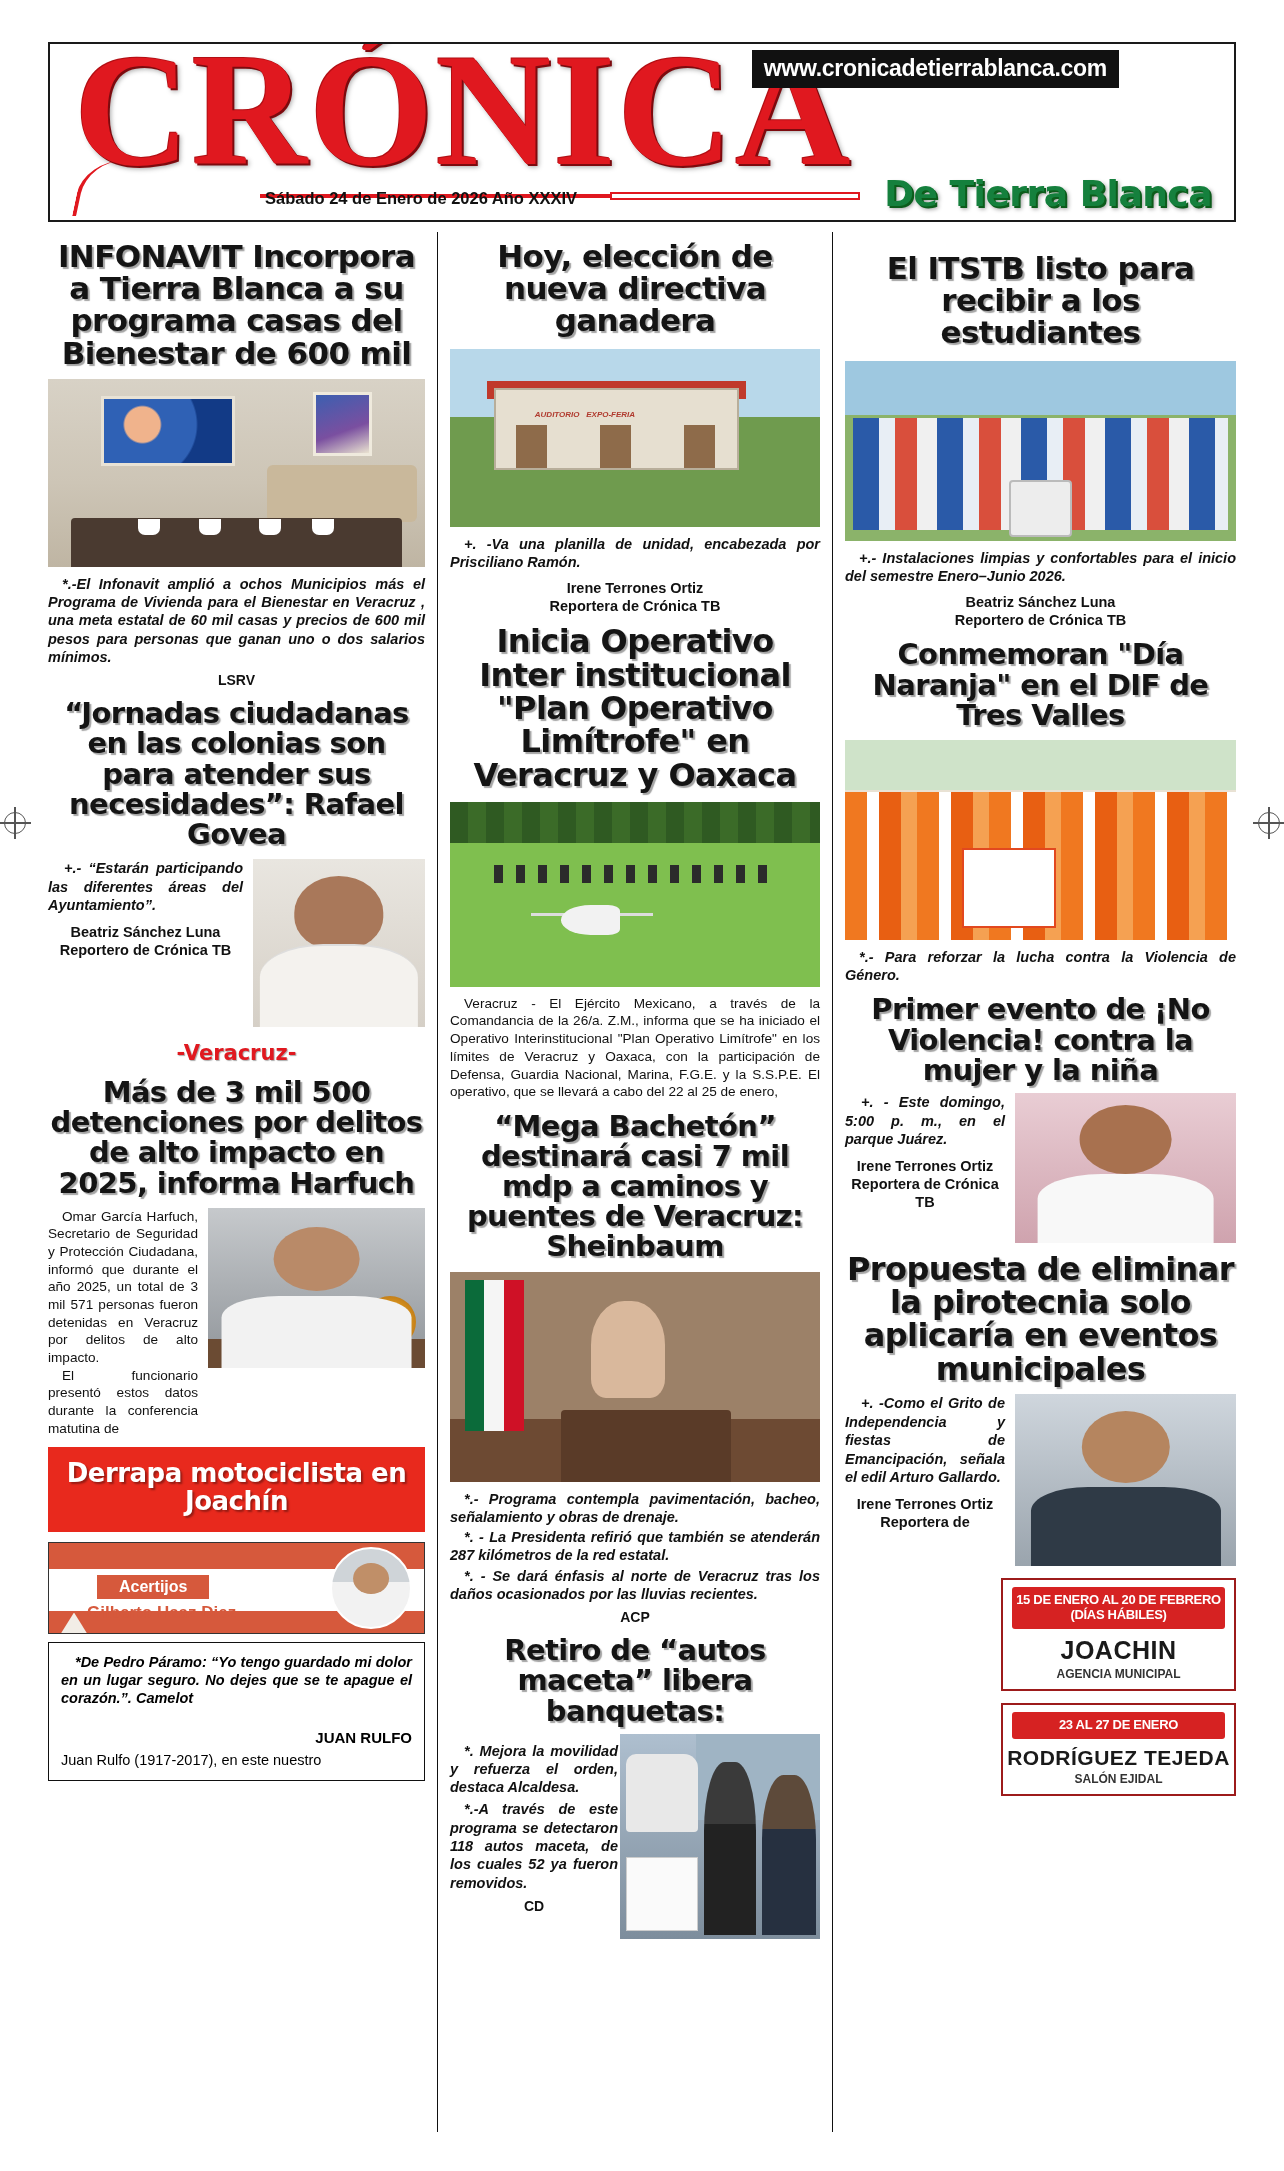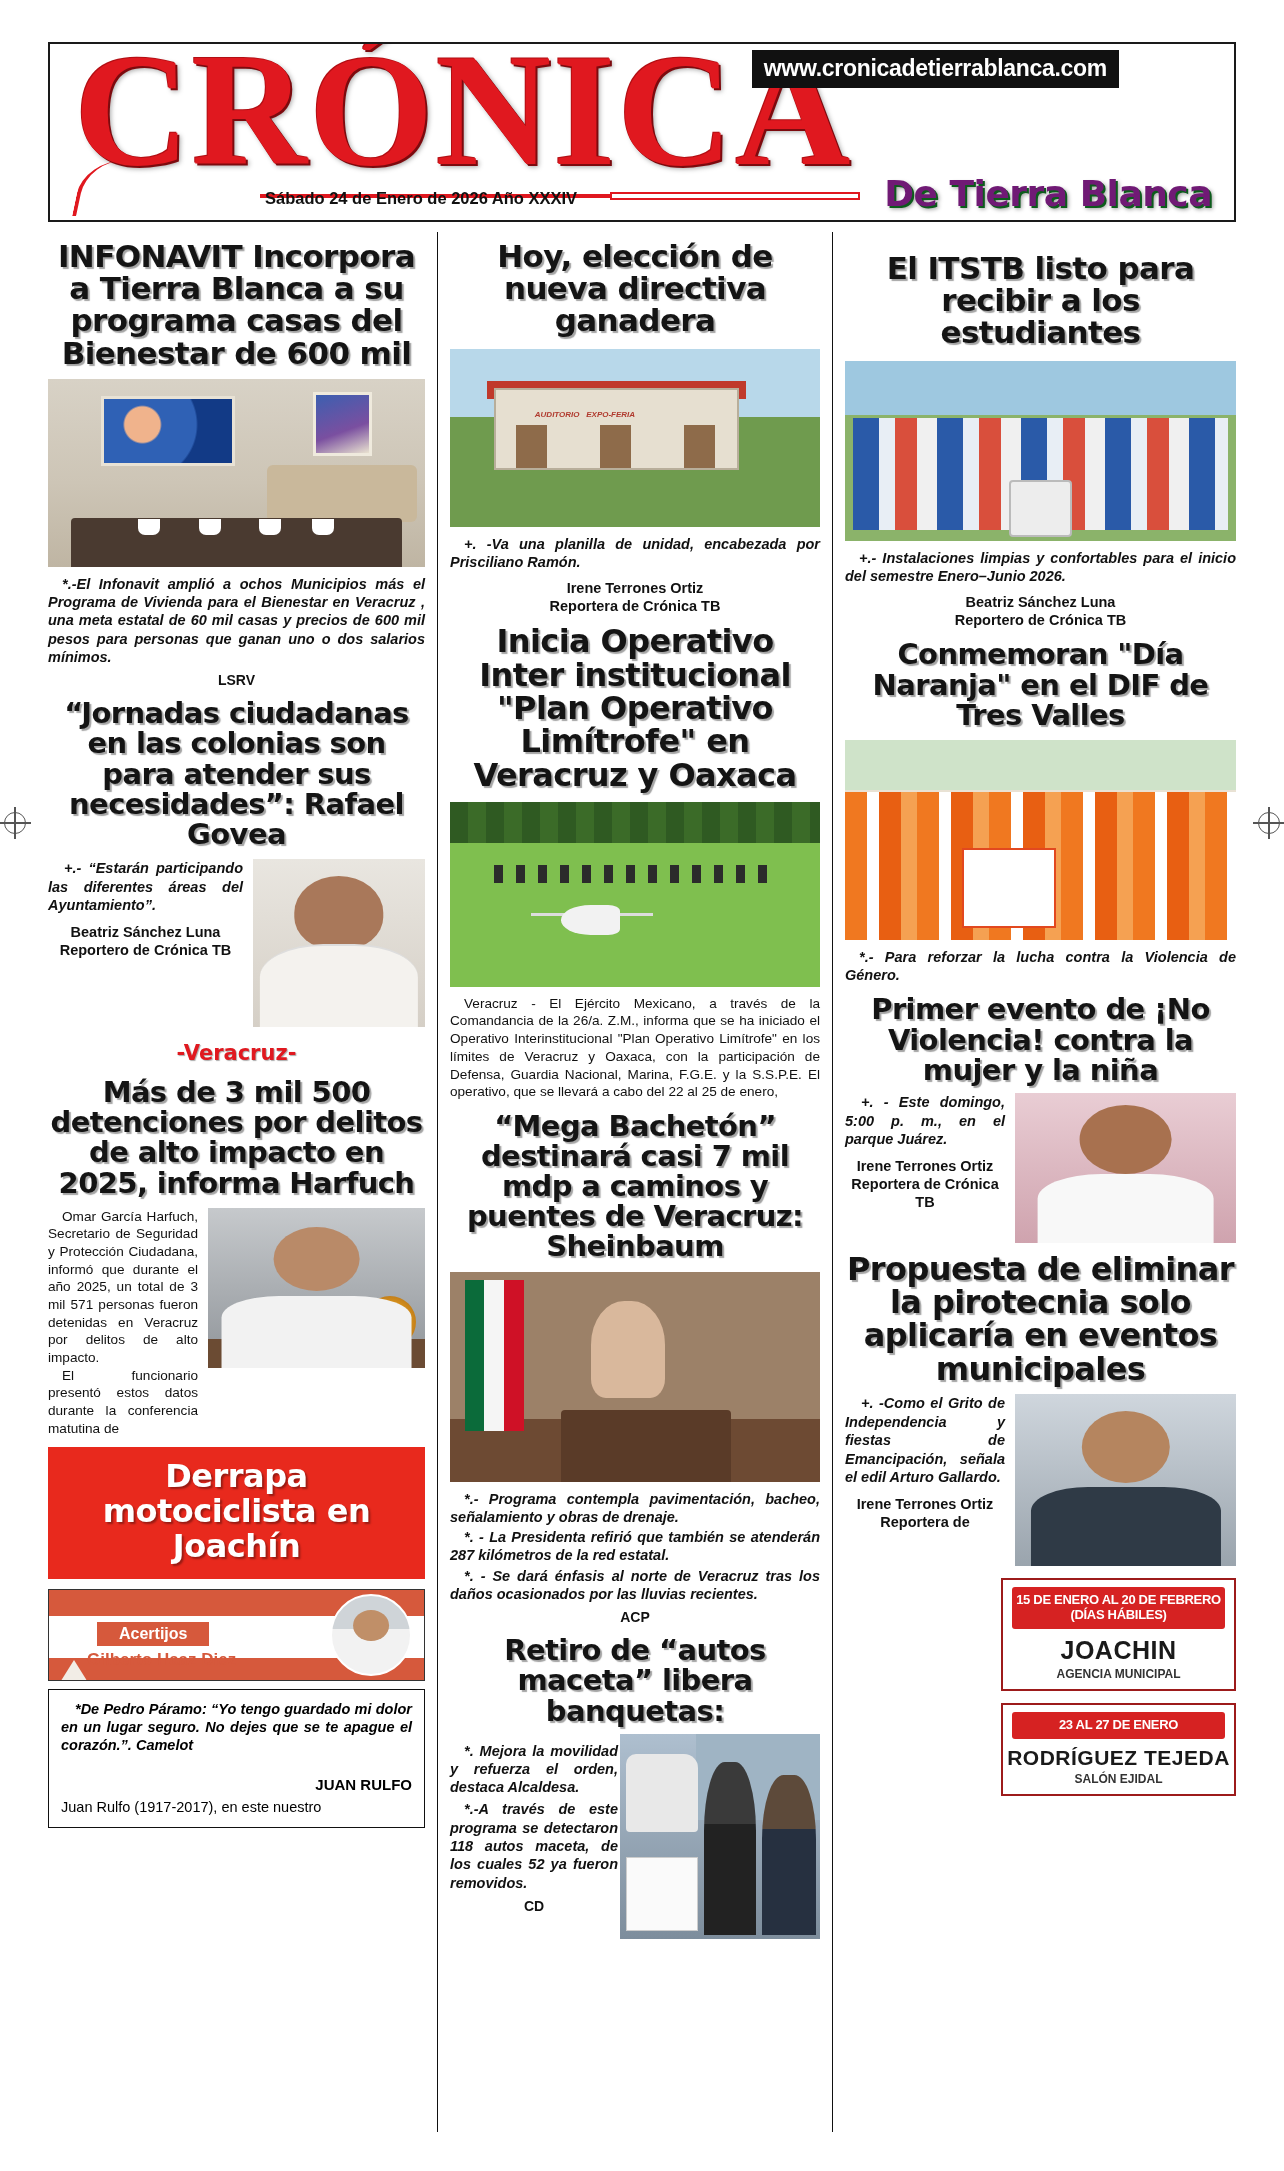--- a/index.html
+++ b/index.html
@@ -83,21 +83,21 @@
   }
   .redline2 {
     position: absolute; left: 560px; bottom: 20px;
     width: 250px; height: 8px;
     border: 2px solid #e0181f; background: #fff;
   }
   .tierrablanca {
     position: absolute; right: 22px; bottom: 6px;
     font-family: "DejaVu Sans", sans-serif;
     font-weight: bold; font-size: 36px;
-    color: #701a75;
+    color: #15803d;
     text-shadow: 2px 2px 0 #0c5c1b, 3px 3px 4px rgba(0,0,0,.4);
     letter-spacing: -0.5px;
     white-space: nowrap;
   }
 
   
   .columns {
     display: flex;
     margin: 10px 48px 0 48px;
     gap: 0;
@@ -271,21 +271,21 @@
   
   .redbox {
     background: #e8291d;
     color: #fff;
     text-align: center;
     padding: 12px 8px 16px 8px;
     margin-top: 10px;
   }
   .redbox .t {
     font-family:"DejaVu Sans", sans-serif;
-    font-weight: bold; font-size: 32px; line-height: 1.08;
+    font-weight: bold; font-size: 26px; line-height: 1.08;
     letter-spacing: -0.5px;
     text-shadow: 2px 2px 2px rgba(0,0,0,.35);
   }
 
   
   .acertijos {
     position: relative;
     margin-top: 10px;
     height: 92px;
     border: 1.5px solid #333;

